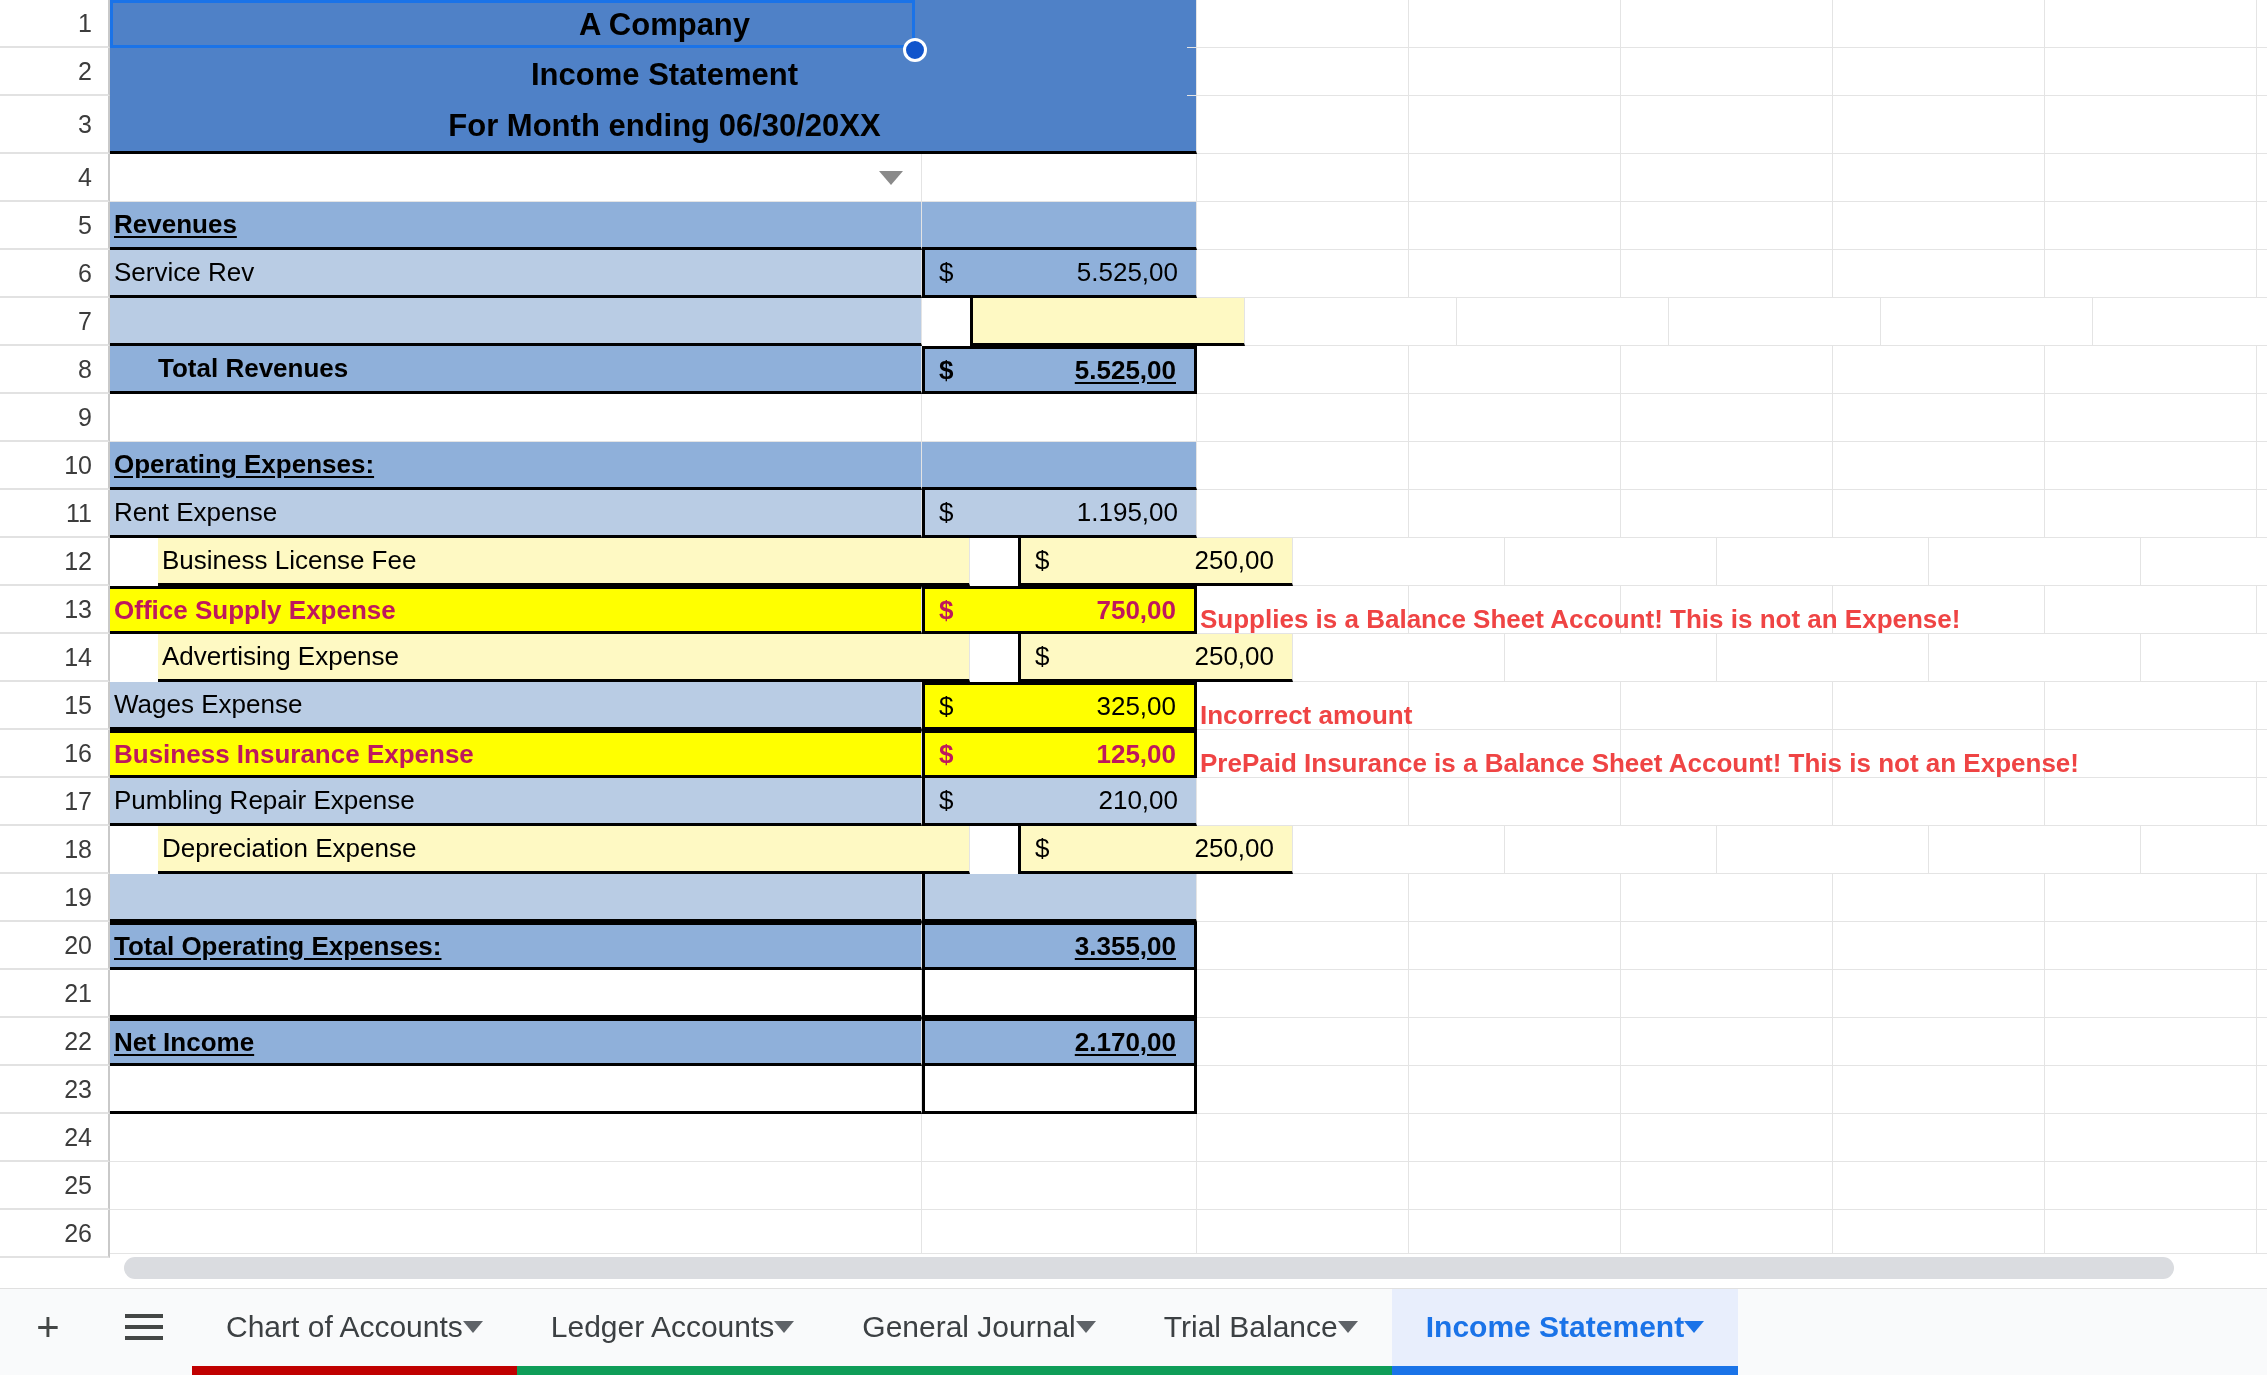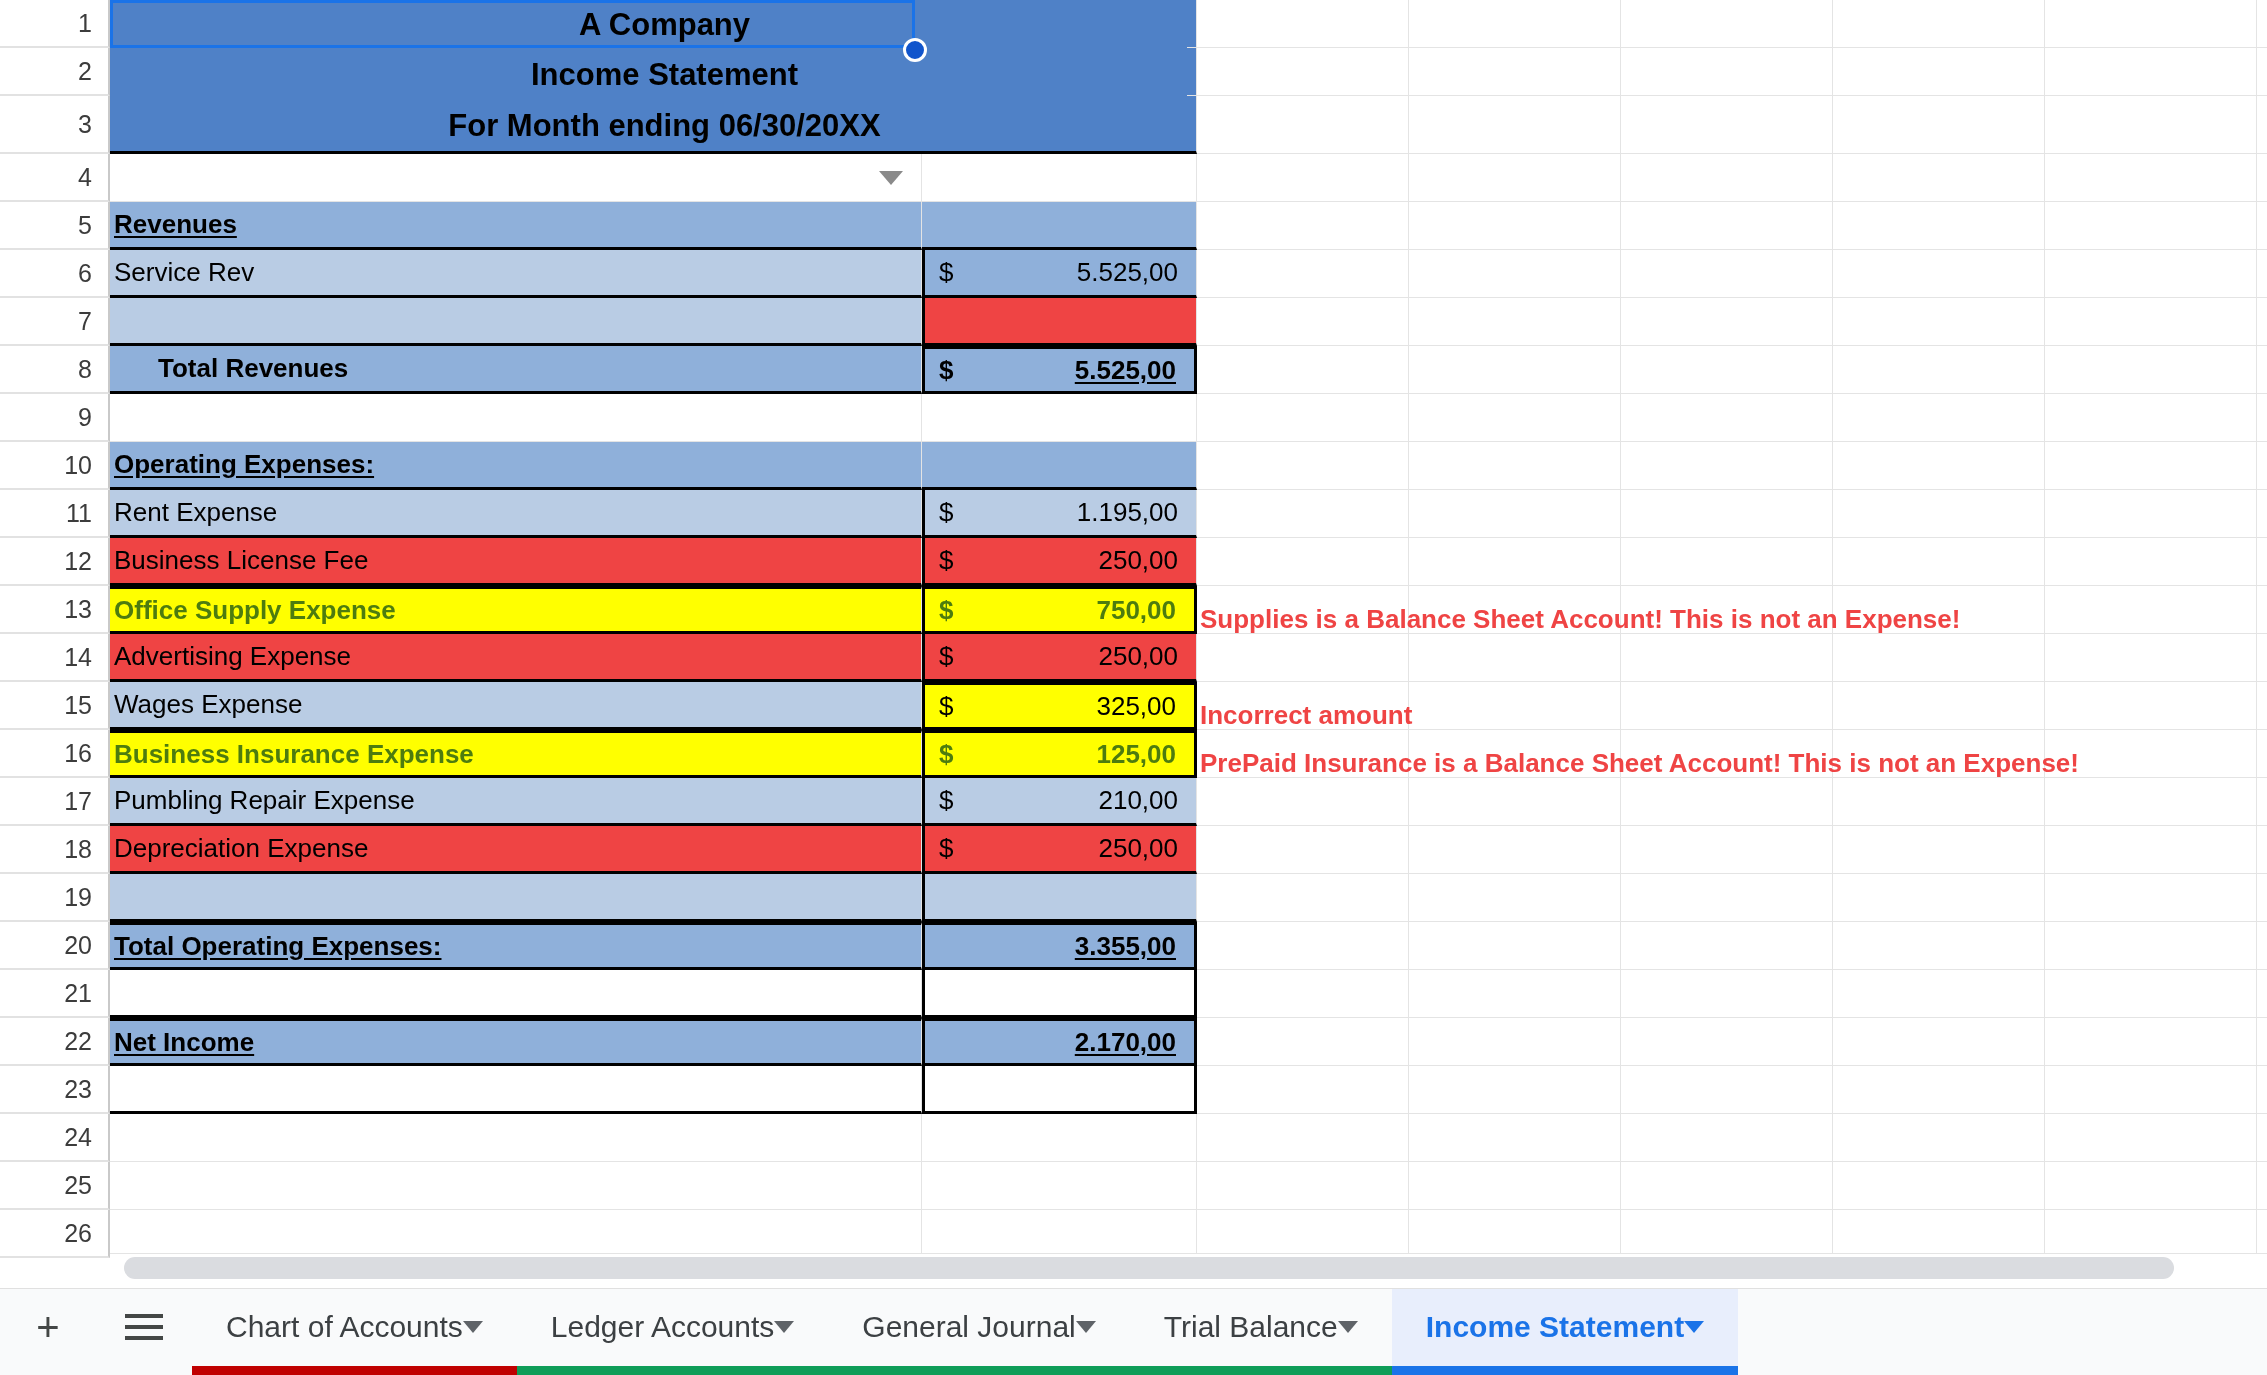--- a/index.html
+++ b/index.html
@@ -58,28 +58,28 @@
   .cC { width: 212px; min-width: 212px; }
   .cD { width: 212px; min-width: 212px; }
   .cE { width: 212px; min-width: 212px; }
   .cF { width: 212px; min-width: 212px; }
   .cG { width: 212px; min-width: 212px; }
   .cH { width: 212px; min-width: 212px; }
 
   
   .f-dark   { background: #8fb0da; }
   .f-mid    { background: #b9cce4; }
-  .f-light  { background: #ef4444; }
+  .f-light  { background: #fef9c3; margin-left: 48px; }
   .f-hdr    { background: #4f81c7; }
   .f-yellow { background: #ffff00; }
   .f-white  { background: #ffffff; }
 
   
   .bold { font-weight: bold; }
-  .red  { color: #4d7c0f; font-weight: bold; }
+  .red  { color: #be185d; font-weight: bold; }
   .uline-txt { text-decoration: underline; text-underline-offset: 3px; }
   .indent1 { padding-left: 4px; }
   .indent2 { padding-left: 48px; }
 
   
   .amt {
     justify-content: flex-start;
     position: relative;
     font-size: 26px;
   }

